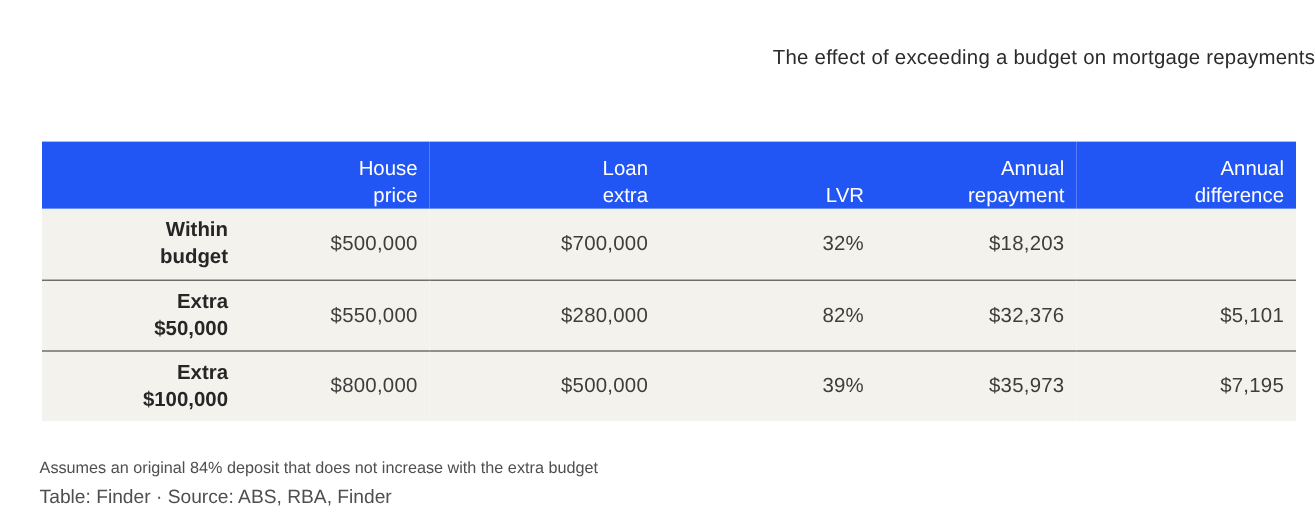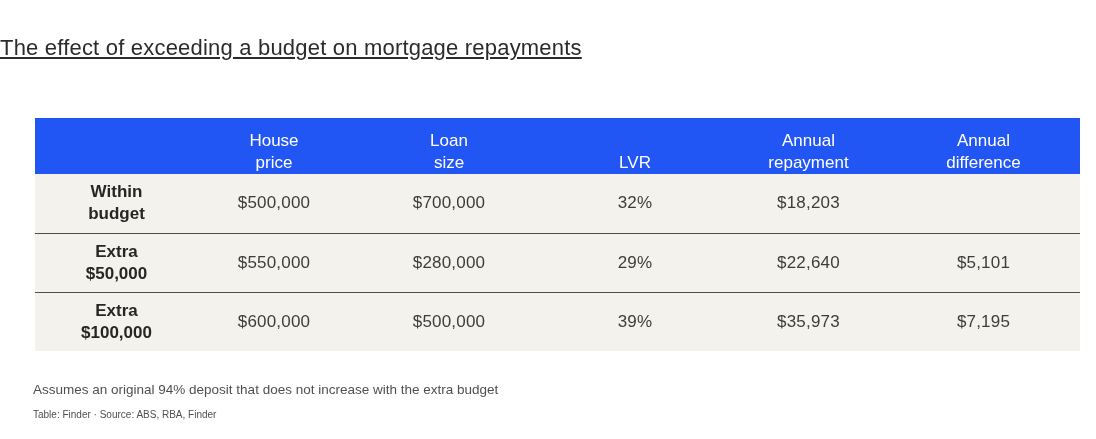--- a/index.html
+++ b/index.html
@@ -15,38 +15,37 @@
     --header_bg: #2155f4;
     --row_bg: #f4f2ec;
     --divider: #4e4e4e;
     --title_color: #2b2b2b;
     --value_color: #3d3d3d;
     --label_color: #262626;
     --footer_color: #4f4f4f;
   }
   .title {
     margin: 36px 0 0 0;
-    text-align: left;
-    font-size: 22px;
+    text-align: right;
+    font-size: 17px;
     font-weight: 500;
     letter-spacing: 0.2px;
     color: var(--title_color);
     line-height: 24px;
-    text-decoration: underline;
   }
   table.data-table {
     border-collapse: collapse;
     table-layout: fixed;
     width: 1045px;
     margin: 58px 0 0 35px;
   }
   table.data-table th,
   table.data-table td {
     box-sizing: border-box;
-    text-align: center;
+    text-align: right;
     font-weight: normal;
     padding: 0 10px 0 0;
     white-space: pre-line;
     margin-top: 44px;
   }
   thead th {
     background: var(--header_bg);
     color: #ffffff;
     font-weight: 700;
     font-size: 17px;
@@ -79,21 +78,21 @@
     border-top: 1.5px solid var(--divider);
   }
   .footnote {
     margin: 31px 0 0 33px;
     font-size: 13.5px;
     color: var(--footer_color);
     line-height: 16px;
   }
   .attribution {
     margin: 9px 0 0 33px;
-    font-size: 10px;
+    font-size: 16px;
     color: var(--footer_color);
     line-height: 16px;
   }
 </style>
 </head>
 <body>
 
 <h1 class="title">The effect of exceeding a budget on mortgage repayments</h1>
 
 <table class="data-table">
@@ -104,21 +103,21 @@
     <col style="width:180px">
     <col style="width:167px">
     <col style="width:183px">
   </colgroup>
   <thead>
     <tr>
       <th class="corner"></th>
       <th>House
 price</th>
       <th>Loan
-size</th>
+extra</th>
       <th>LVR</th>
       <th>Annual
 repayment</th>
       <th>Annual
 difference</th>
     </tr>
   </thead>
   <tbody>
     <tr>
       <th class="row-label">Within
@@ -127,30 +126,30 @@
       <td>$700,000</td>
       <td>32%</td>
       <td>$18,203</td>
       <td></td>
     </tr>
     <tr>
       <th class="row-label">Extra
 $50,000</th>
       <td>$550,000</td>
       <td>$280,000</td>
-      <td>29%</td>
-      <td>$22,640</td>
+      <td>82%</td>
+      <td>$32,376</td>
       <td>$5,101</td>
     </tr>
     <tr>
       <th class="row-label">Extra
 $100,000</th>
-      <td>$600,000</td>
+      <td>$800,000</td>
       <td>$500,000</td>
       <td>39%</td>
       <td>$35,973</td>
       <td>$7,195</td>
     </tr>
   </tbody>
 </table>
 
-<div class="footnote">Assumes an original 94% deposit that does not increase with the extra budget</div>
+<div class="footnote">Assumes an original 84% deposit that does not increase with the extra budget</div>
 <div class="attribution">Table: Finder · Source: ABS, RBA, Finder</div>
 
 </body></html>

